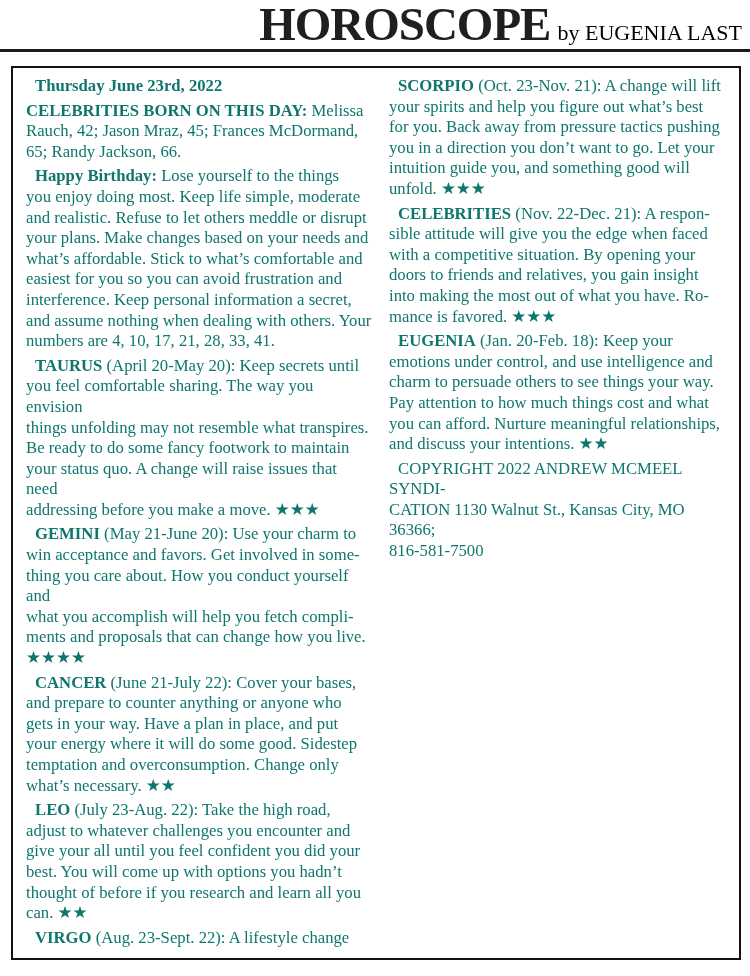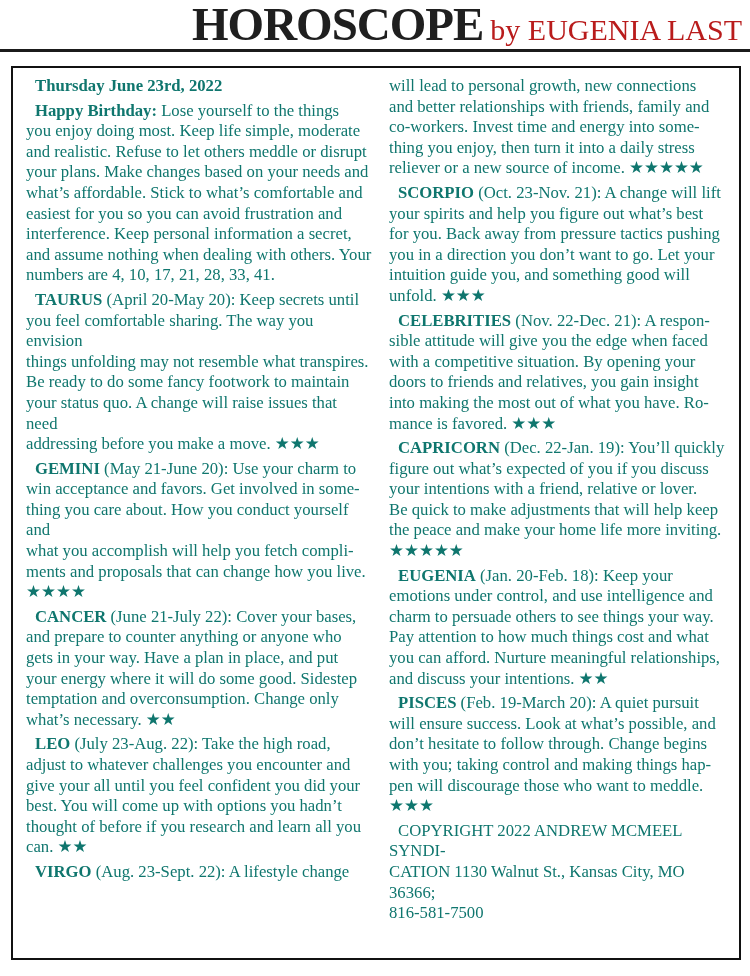--- a/index.html
+++ b/index.html
@@ -26,24 +26,24 @@
     box-sizing: content-box;
   }
   .masthead-title {
     font-size: 47px;
     font-weight: bold;
     letter-spacing: -1px;
     line-height: 49px;
     color: #1f1f1f;
   }
   .masthead-byline {
-    font-size: 30px;
+    font-size: 22px;
     font-weight: normal;
     margin-left: 7px;
-    color: #b91c1c;
+    color: #000000;
   }
   .article-box {
     position: absolute;
     left: 11px;
     top: 66px;
     width: 730px;
     height: 894px;
     border: 2.5px solid #111111;
     box-sizing: border-box;
     display: flex;
@@ -76,20 +76,23 @@
 <div class="page">
 
   <header class="masthead">
     <span class="masthead-title">HOROSCOPE</span>
     <span class="masthead-byline">by EUGENIA LAST</span>
   </header>
 
   <div class="article-box">
     <div class="column left" id="col-left">
         <p class="para indent"><b>Thursday June 23rd, 2022</b></p>
+        <p class="para"><b>CELEBRITIES BORN ON THIS DAY:</b> Melissa
+Rauch, 42; Jason Mraz, 45; Frances McDormand,
+65; Randy Jackson, 66.</p>
         <p class="para indent"><b>Happy Birthday:</b> Lose yourself to the things
 you enjoy doing most. Keep life simple, moderate
 and realistic. Refuse to let others meddle or disrupt
 your plans. Make changes based on your needs and
 what’s affordable. Stick to what’s comfortable and
 easiest for you so you can avoid frustration and
 interference. Keep personal information a secret,
 and assume nothing when dealing with others. Your
 numbers are 4, 10, 17, 21, 28, 33, 41.</p>
         <p class="para indent"><b>TAURUS</b> (April 20-May 20): Keep secrets until
@@ -112,54 +115,37 @@
 what’s necessary. ★★</p>
         <p class="para indent"><b>LEO</b> (July 23-Aug. 22): Take the high road,
 adjust to whatever challenges you encounter and
 give your all until you feel confident you did your
 best. You will come up with options you hadn’t
 thought of before if you research and learn all you
 can. ★★</p>
         <p class="para indent"><b>VIRGO</b> (Aug. 23-Sept. 22): A lifestyle change</p>
       </div>
     <div class="column right" id="col-right">
-        <p class="para">will lead to personal growth, new connections
-and better relationships with friends, family and
-co-workers. Invest time and energy into some-
-thing you enjoy, then turn it into a daily stress
-reliever or a new source of income. ★★★★★</p>
         <p class="para indent"><b>SCORPIO</b> (Oct. 23-Nov. 21): A change will lift
 your spirits and help you figure out what’s best
 for you. Back away from pressure tactics pushing
 you in a direction you don’t want to go. Let your
 intuition guide you, and something good will
 unfold. ★★★</p>
         <p class="para indent"><b>CELEBRITIES</b> (Nov. 22-Dec. 21): A respon-
 sible attitude will give you the edge when faced
 with a competitive situation. By opening your
 doors to friends and relatives, you gain insight
 into making the most out of what you have. Ro-
 mance is favored. ★★★</p>
-        <p class="para indent"><b>CAPRICORN</b> (Dec. 22-Jan. 19): You’ll quickly
-figure out what’s expected of you if you discuss
-your intentions with a friend, relative or lover.
-Be quick to make adjustments that will help keep
-the peace and make your home life more inviting.
-★★★★★</p>
         <p class="para indent"><b>EUGENIA</b> (Jan. 20-Feb. 18): Keep your
 emotions under control, and use intelligence and
 charm to persuade others to see things your way.
 Pay attention to how much things cost and what
 you can afford. Nurture meaningful relationships,
 and discuss your intentions. ★★</p>
-        <p class="para indent"><b>PISCES</b> (Feb. 19-March 20): A quiet pursuit
-will ensure success. Look at what’s possible, and
-don’t hesitate to follow through. Change begins
-with you; taking control and making things hap-
-pen will discourage those who want to meddle.
-★★★</p>
         <p class="para indent">COPYRIGHT 2022 ANDREW MCMEEL SYNDI-
 CATION 1130 Walnut St., Kansas City, MO 36366;
 816-581-7500</p>
       </div>
   </div>
 
 </div>
 
 </body></html>

